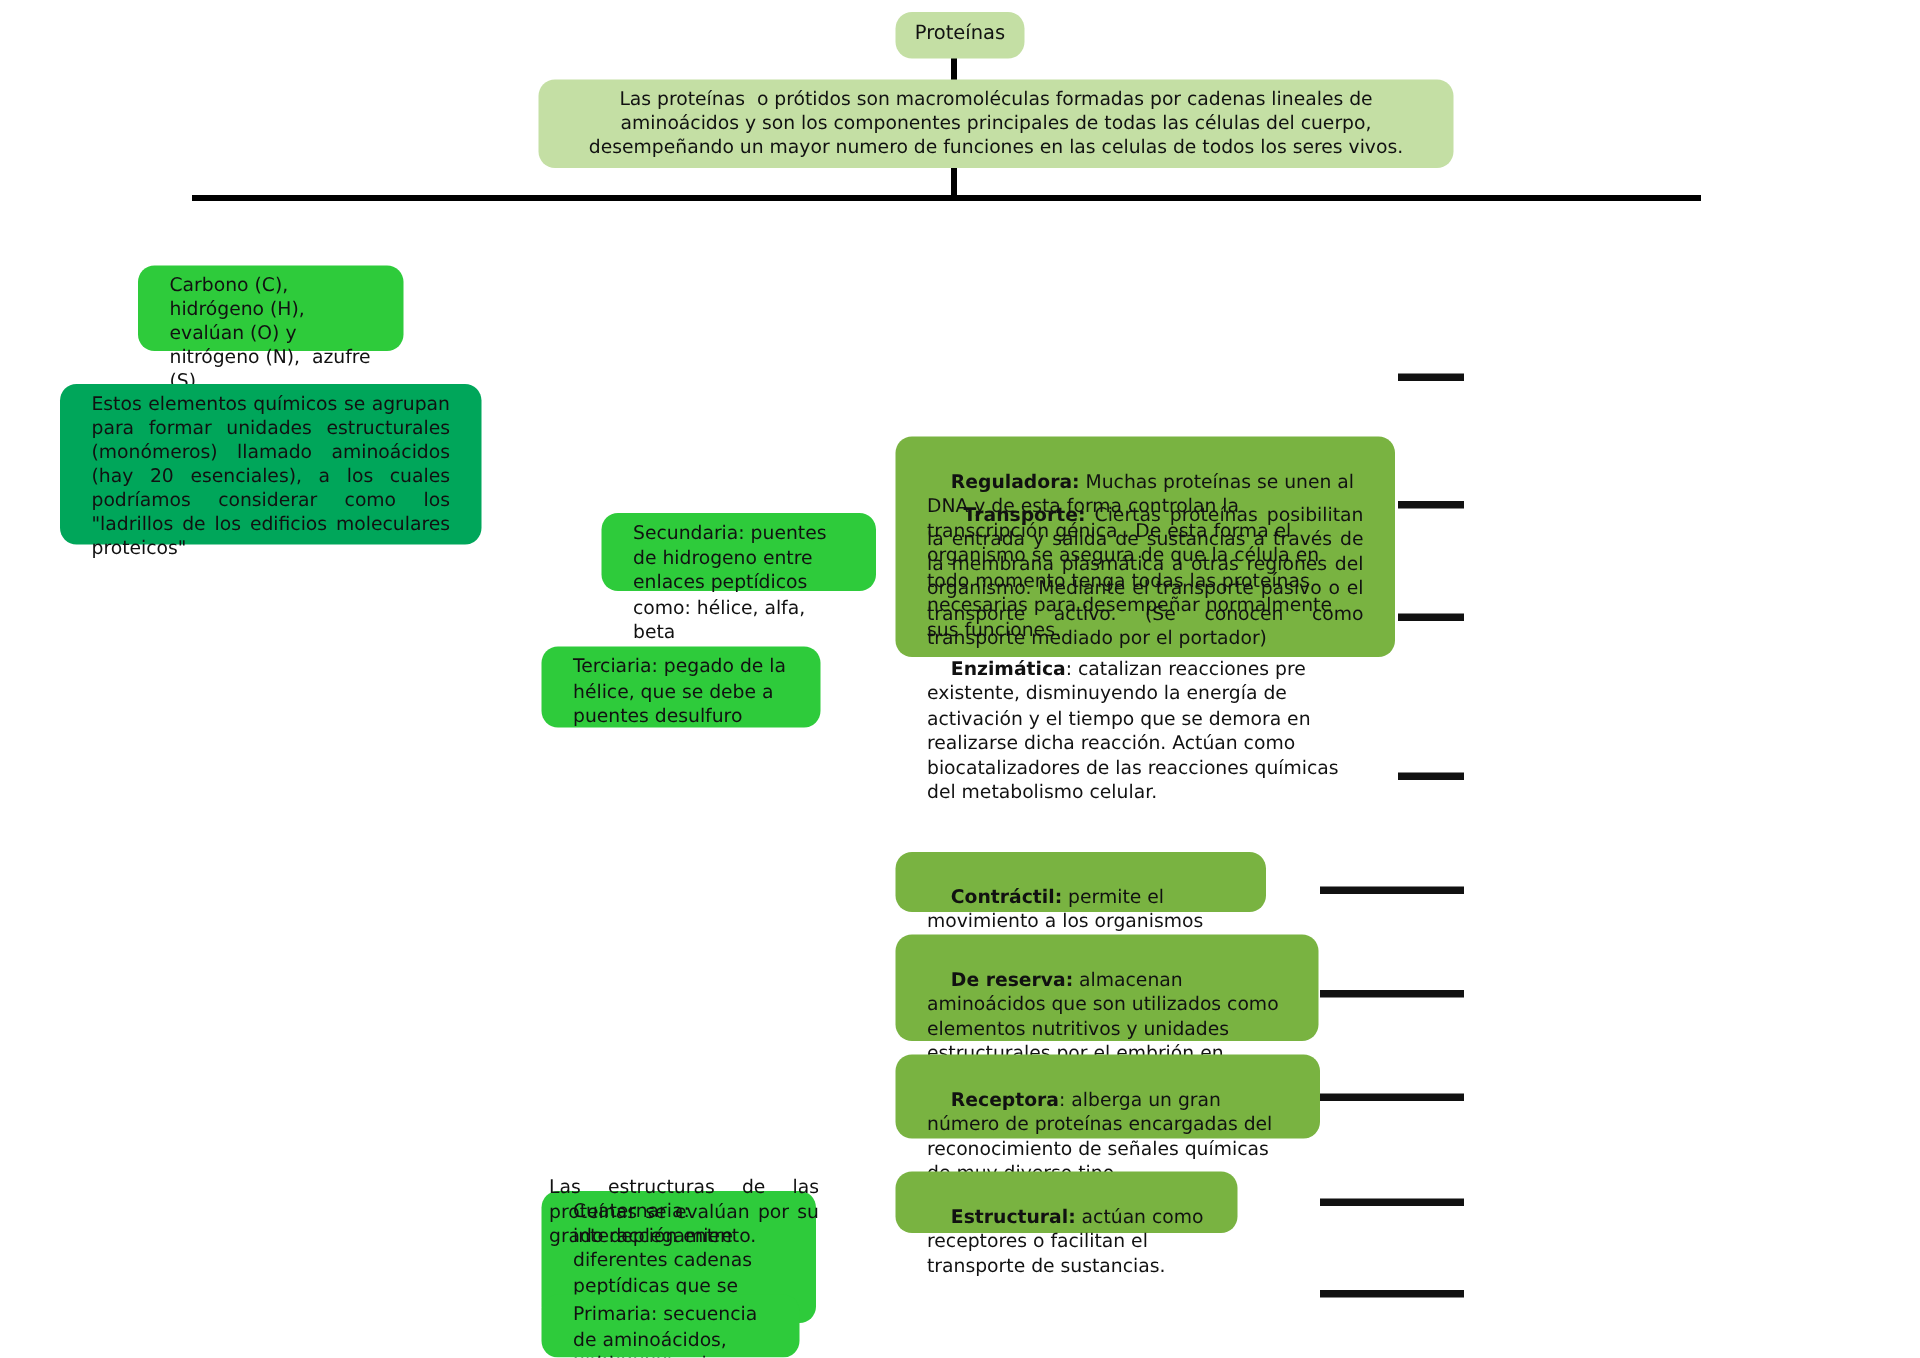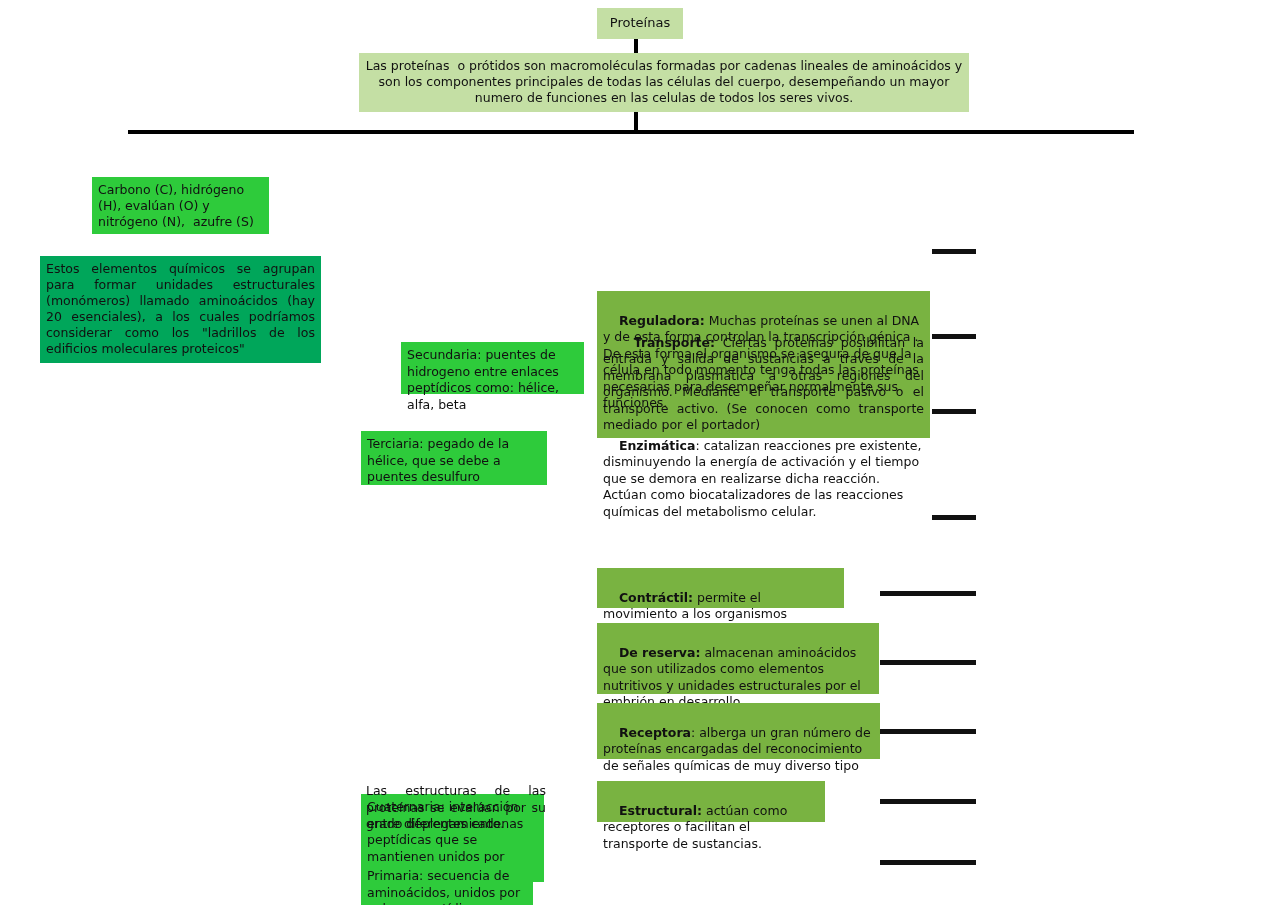--- a/index.html
+++ b/index.html
@@ -22,36 +22,37 @@
     height: 905px;
   }
   .node {
     position: absolute;
     box-sizing: border-box;
     font-size: 12.5px;
     line-height: 15.5px;
     color: #111111;
     white-space: pre-wrap;
     word-wrap: break-word;
+    border-radius: 11px;
   }
   
   .pal-pale   { background: #c4dfa4; }
   .pal-olive  { background: #79b341; }
   .pal-bright { background: #2ecb3b; }
   .pal-emerald{ background: #00a65a; }
 
   .title-node {
     text-align: center;
     font-size: 13px;
     line-height: 17px;
     padding-top: 6px;
   }
   .just-node { text-align: justify; text-align-last: left; }
   .center-node { text-align: center; }
-  .pad { padding: 5px 6px; }
+  .pad { padding: 5px 21px; }
 
   .connector {
     position: absolute;
     background: #000000;
   }
   .v-line { width: 4px; }
   .h-line { height: 4px; }
   .h-stub { height: 5px; background:#111; }
   b { font-weight: bold; }
 </style>

